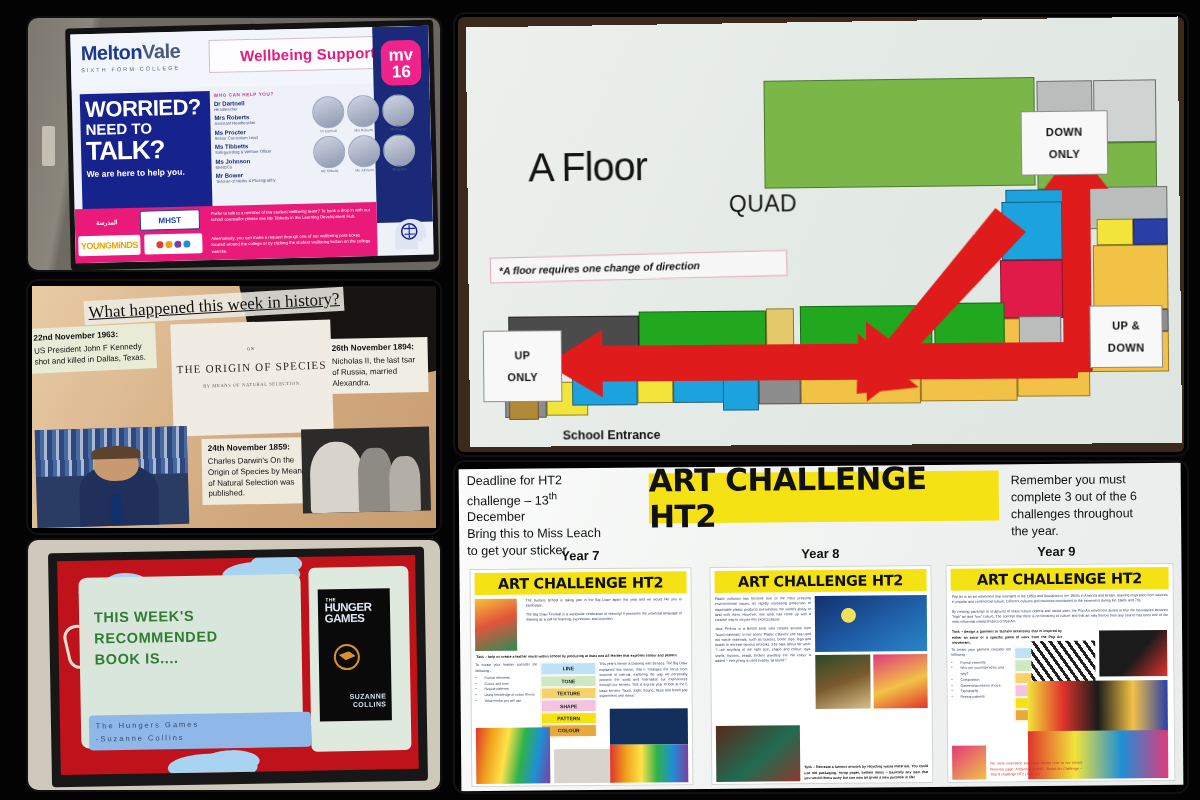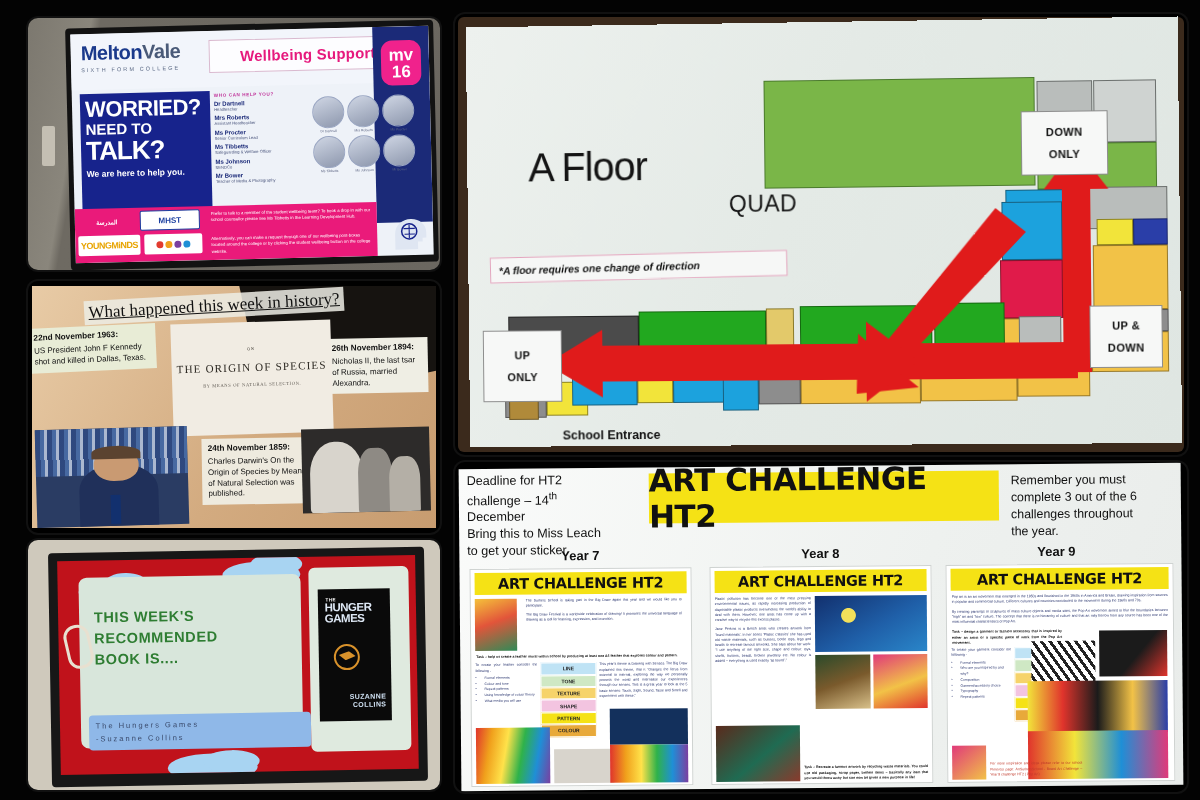--- a/index.html
+++ b/index.html
@@ -458,21 +458,21 @@
 
       <div class="mp-entrance">School Entrance</div>
     </div>
   </div>
 
   <div class="panel" id="p5">
     <div class="board">
 
       <div class="ac-left">
         <div>Deadline for HT2</div>
-        <div><span>challenge – 14</span><sup style="font-size:10px">th</sup></div>
+        <div><span>challenge – 13</span><sup style="font-size:10px">th</sup></div>
         <div>December</div>
         <div>Bring this to Miss Leach</div>
         <div>to get your sticker</div>
       </div>
 
       <div class="ac-banner">
         <span>ART CHALLENGE HT2</span>
       </div>
 
       <div class="ac-right">

